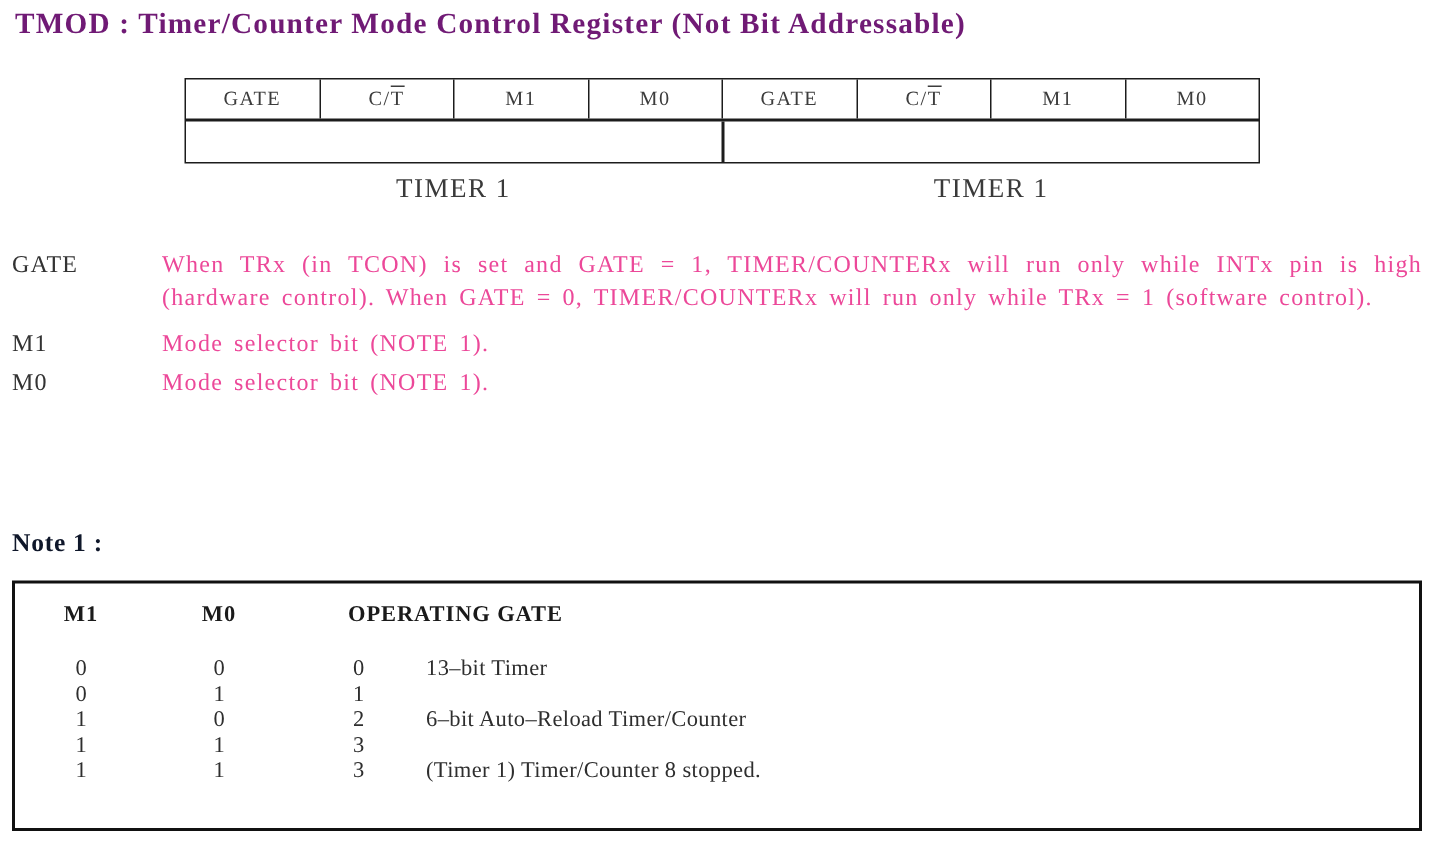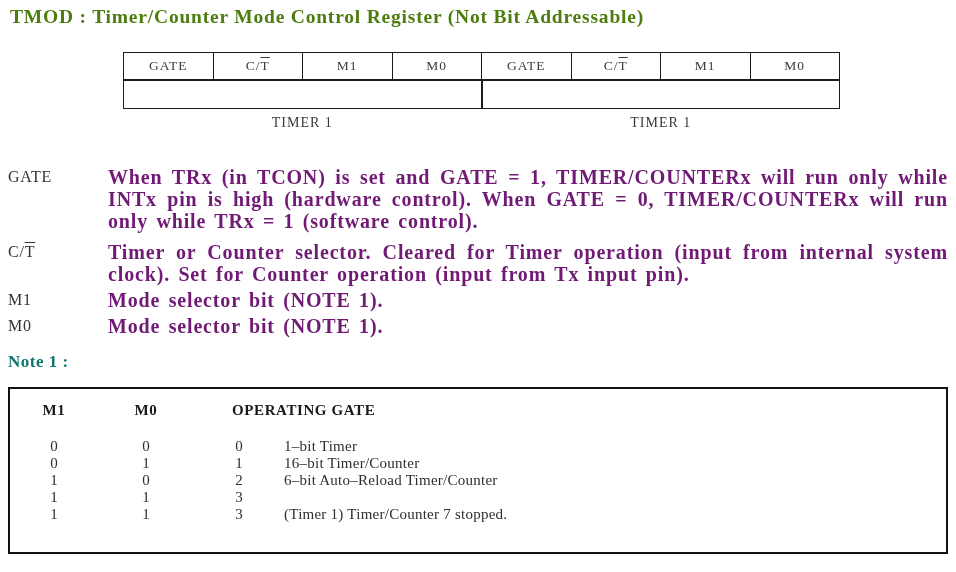--- a/index.html
+++ b/index.html
@@ -5,21 +5,21 @@
   html,body { margin:0; padding:0; background:#ffffff; }
   body {
     width:956px; height:572px; position:relative; overflow:hidden;
     font-family:"Liberation Serif","DejaVu Serif",serif;
     color:#2b2b2b;
     -webkit-font-smoothing:antialiased;
   }
 
   .page-title {
     position:absolute; left:10px; top:6px;
-    font-size:19.5px; font-weight:bold; color:#4d7c0f;
+    font-size:19.5px; font-weight:bold; color:#701a75;
     letter-spacing:0.8px; white-space:nowrap;
   }
 
   
   .reg { position:absolute; left:123px; top:52px; width:717px; }
   .reg-bits {
     display:flex; border:1.5px solid #1c1c1c; height:26px; box-sizing:content-box;
   }
   .bit-cell {
     flex:1; display:flex; align-items:center; justify-content:center;
@@ -29,41 +29,41 @@
   .bit-cell:last-child { border-right:none; }
   .ov { text-decoration:overline; text-decoration-thickness:1.2px; }
   .reg-empty {
     display:flex; border:1.5px solid #1c1c1c; border-top-width:1.5px;
     height:27px; margin-top:0;
   }
   .reg-empty .half { flex:1; }
   .reg-empty .half:first-child { border-right:2px solid #1c1c1c; }
   .timer-labels { display:flex; margin-top:6px; }
   .timer-labels .half {
-    flex:1; text-align:center; font-size:14px; color:#3a3a3a; letter-spacing:1px;
+    flex:1; text-align:center; font-size:18px; color:#3a3a3a; letter-spacing:1px;
   }
 
   
   .defs { position:absolute; left:8px; top:166px; width:940px; }
   .def-row { display:flex; }
   .def-row.gap-lg { margin-bottom:9px; }
   .def-row.gap-sm { margin-bottom:4px; }
   .def-term {
     width:100px; flex-shrink:0; font-size:16px; color:#333;
     letter-spacing:0.8px; line-height:22px;
   }
   .def-desc {
-    flex:1; font-size:20px; line-height:22px; text-align:justify;
-    color:#701a75; letter-spacing:0.85px; word-spacing:2.5px;font-weight:bold;
+    flex:1; font-size:16px; line-height:22px; text-align:justify;
+    color:#ec4899; letter-spacing:0.85px; word-spacing:2.5px;
   }
 
   
   .note-heading {
     position:absolute; left:8px; top:352px;
-    font-size:17px; font-weight:bold; color:#0f766e; letter-spacing:0.5px;
+    font-size:17px; font-weight:bold; color:#0f172a; letter-spacing:0.5px;
   }
   .note-table {
     position:absolute; left:8px; top:387px; width:940px; height:167px;
     border:2.5px solid #111; box-sizing:border-box; background:#fff;
   }
   .nt-header {
     display:flex; padding-top:13px;
     font-weight:bold; font-size:15px; color:#1a1a1a; letter-spacing:0.6px;
   }
   .h-m1 { width:88px; text-align:center; flex-shrink:0; }
@@ -119,24 +119,20 @@
     <div class="half">TIMER 1</div>
   </div>
 </div>
 
 <div class="defs">
     <div class="def-row gap-lg">
       <div class="def-term"><span>GATE</span></div>
       <div class="def-desc">When TRx (in TCON) is set and GATE = 1, TIMER/COUNTERx will run only while INTx pin is high (hardware control). When GATE = 0, TIMER/COUNTERx will run only while TRx = 1 (software control).</div>
     </div>
     <div class="def-row gap-sm">
-      <div class="def-term"><span>C/</span><span class="ov">T</span></div>
-      <div class="def-desc">Timer or Counter selector. Cleared for Timer operation (input from internal system clock). Set for Counter operation (input from Tx input pin).</div>
-    </div>
-    <div class="def-row gap-sm">
       <div class="def-term"><span>M1</span></div>
       <div class="def-desc">Mode selector bit (NOTE 1).</div>
     </div>
     <div class="def-row gap-sm">
       <div class="def-term"><span>M0</span></div>
       <div class="def-desc">Mode selector bit (NOTE 1).</div>
     </div>
   </div>
 
 <div class="note-heading">Note 1 :</div>
@@ -145,39 +141,38 @@
   <div class="nt-header">
     <div class="h-m1">M1</div>
     <div class="h-m0">M0</div>
     <div class="h-op">OPERATING GATE</div>
   </div>
   <div class="nt-rows">
       <div class="nt-row">
         <div class="c-m1">0</div>
         <div class="c-m0">0</div>
         <div class="c-mode">0</div>
-        <div class="c-desc">1–bit Timer</div>
+        <div class="c-desc">13–bit Timer</div>
       </div>
       <div class="nt-row">
         <div class="c-m1">0</div>
         <div class="c-m0">1</div>
         <div class="c-mode">1</div>
-        <div class="c-desc">16–bit Timer/Counter</div>
       </div>
       <div class="nt-row">
         <div class="c-m1">1</div>
         <div class="c-m0">0</div>
         <div class="c-mode">2</div>
         <div class="c-desc">6–bit Auto–Reload Timer/Counter</div>
       </div>
       <div class="nt-row">
         <div class="c-m1">1</div>
         <div class="c-m0">1</div>
         <div class="c-mode">3</div>
       </div>
       <div class="nt-row">
         <div class="c-m1">1</div>
         <div class="c-m0">1</div>
         <div class="c-mode">3</div>
-        <div class="c-desc">(Timer 1) Timer/Counter 7 stopped.</div>
+        <div class="c-desc">(Timer 1) Timer/Counter 8 stopped.</div>
       </div>
     </div>
 </div>
 
 </body></html>

